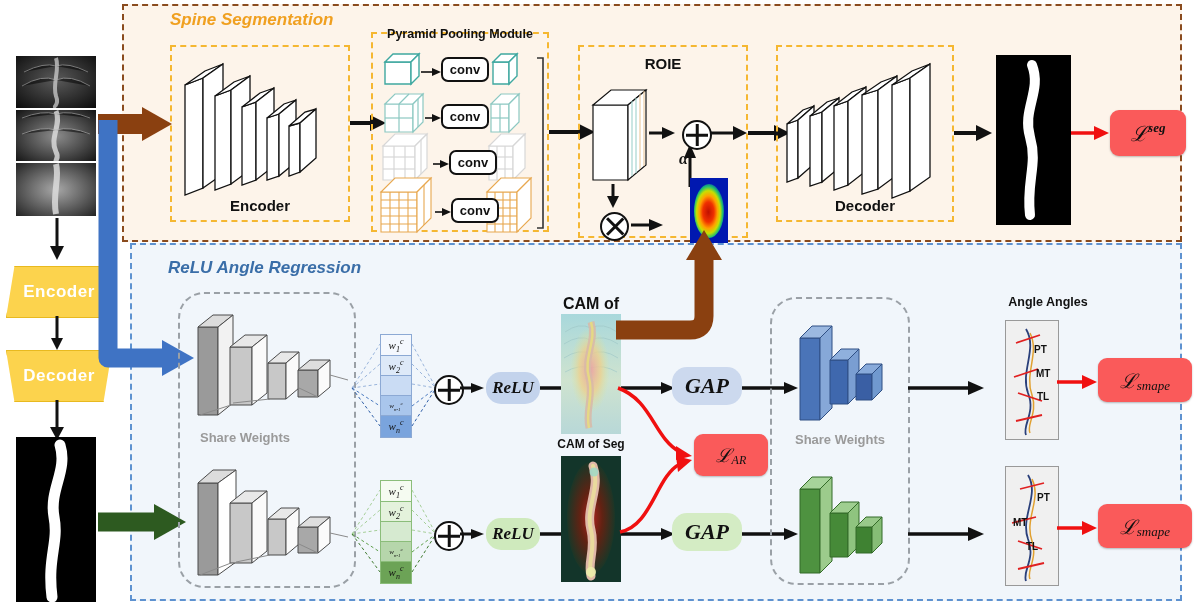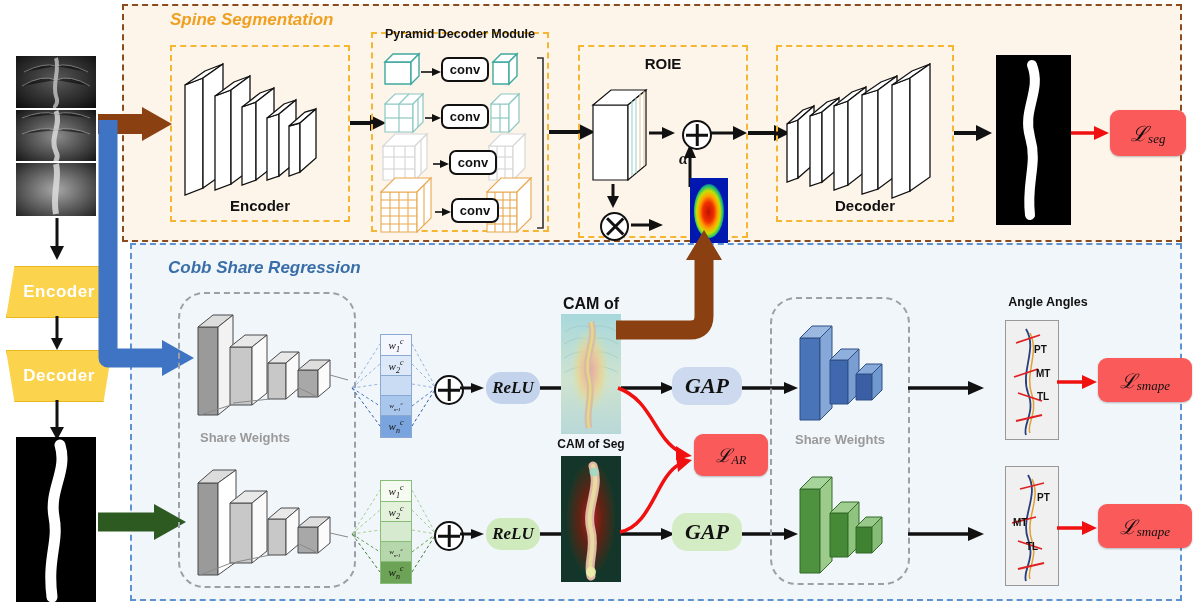--- a/index.html
+++ b/index.html
@@ -50,21 +50,21 @@
   svg{position:absolute;left:0;top:0;overflow:visible;}
   .wcell{position:absolute;display:flex;align-items:center;justify-content:center;
         font-family:"Liberation Serif",serif;font-style:italic;color:#111;}
 </style>
 </head>
 <body>
 
 <div class="abs" id="seg-panel"></div>
 <div class="abs" id="cobb-panel"></div>
 <div class="abs panel-title" id="seg-title">Spine Segmentation</div>
-<div class="abs panel-title" id="cobb-title">Cobb Share Regression</div>
+<div class="abs panel-title" id="cobb-title">ReLU Angle Regression</div>
 
 <div class="xray" style="left:16px;top:56px;width:80px;height:160px;">
   <svg width="80" height="160" viewBox="0 0 80 160">
     <defs>
       <radialGradient id="xg1" cx="50%" cy="45%" r="75%">
         <stop offset="0%" stop-color="#5a5a5a"></stop>
           <stop offset="100%" stop-color="#090909"></stop>
       </radialGradient>
       <radialGradient id="xg2" cx="50%" cy="50%" r="70%">
         <stop offset="0%" stop-color="#8c8c8c"></stop>
@@ -169,21 +169,21 @@
   </g>
 </svg>
 <div class="abs blk-label" style="left:170px;top:197px;width:180px;">Encoder</div>
 
 <svg class="abs" style="left:350px;top:112px;" width="38" height="22">
   <line x1="0" y1="11" x2="22" y2="11" stroke="#111" stroke-width="4"></line>
   <polygon points="36,11 20,3 20,19" fill="#111"></polygon>
 </svg>
 
 <div class="abs ybox" style="left:371px;top:32px;width:178px;height:200px;"></div>
-<div class="abs sm-label" style="left:371px;top:27px;width:178px;font-size:12.5px;">Pyramid Decoder Module</div>
+<div class="abs sm-label" style="left:371px;top:27px;width:178px;font-size:12.5px;">Pyramid Pooling Module</div>
 
 <svg class="abs" style="left:371px;top:46px;" width="178" height="186">
 
   <g stroke="#3fa8a0" stroke-width="1.4" fill="#fff">
     <polygon points="14,16 14,38 40,38 40,16"></polygon>
       <polygon points="14,16 22,8 48,8 40,16"></polygon>
       <polygon points="40,16 48,8 48,30 40,38"></polygon>
   </g>
   <line x1="50" y1="26" x2="64" y2="26" stroke="#111" stroke-width="1.6"></line>
     <polygon points="70,26 61,22 61,30" fill="#111"></polygon>
@@ -377,21 +377,21 @@
     <path d="M36 10 C46 36 26 54 34 82 C42 110 30 126 34 160" stroke="#fff" stroke-width="10" fill="none" stroke-linecap="round"></path>
   </svg>
 </div>
 
 <svg class="abs" style="left:1071px;top:122px;" width="40" height="22">
   <line x1="0" y1="11" x2="24" y2="11" stroke="#f01010" stroke-width="3.5"></line>
   <polygon points="38,11 23,4 23,18" fill="#f01010"></polygon>
 </svg>
 <div class="abs loss" style="left:1110px;top:110px;width:76px;height:46px;">
   <span style="font-size:21px;">ℒ</span>
-    <span style="font-size:13px;align-self:flex-end;padding-bottom:9px;">seg</span>
+    <span style="font-size:13px;align-self:flex-end;padding-bottom:20px;font-weight:bold;">seg</span>
 </div>
 
 <div class="abs gbox" style="left:178px;top:292px;width:178px;height:296px;"></div>
 <div class="abs share-label" style="left:200px;top:430px;width:160px;text-align:left;">Share Weights</div>
 
 <svg class="abs" style="left:186px;top:305px;" width="170" height="115">
   <g stroke="#4a4a4a" stroke-width="1">
     <polygon points="12,22 12,110 32,110 32,22" fill="#9a9a9a"></polygon>
     <polygon points="12,22 27,10 47,10 32,22" fill="#dcdcdc"></polygon>
     <polygon points="32,22 47,10 47,98 32,110" fill="#f2f2f2"></polygon>

